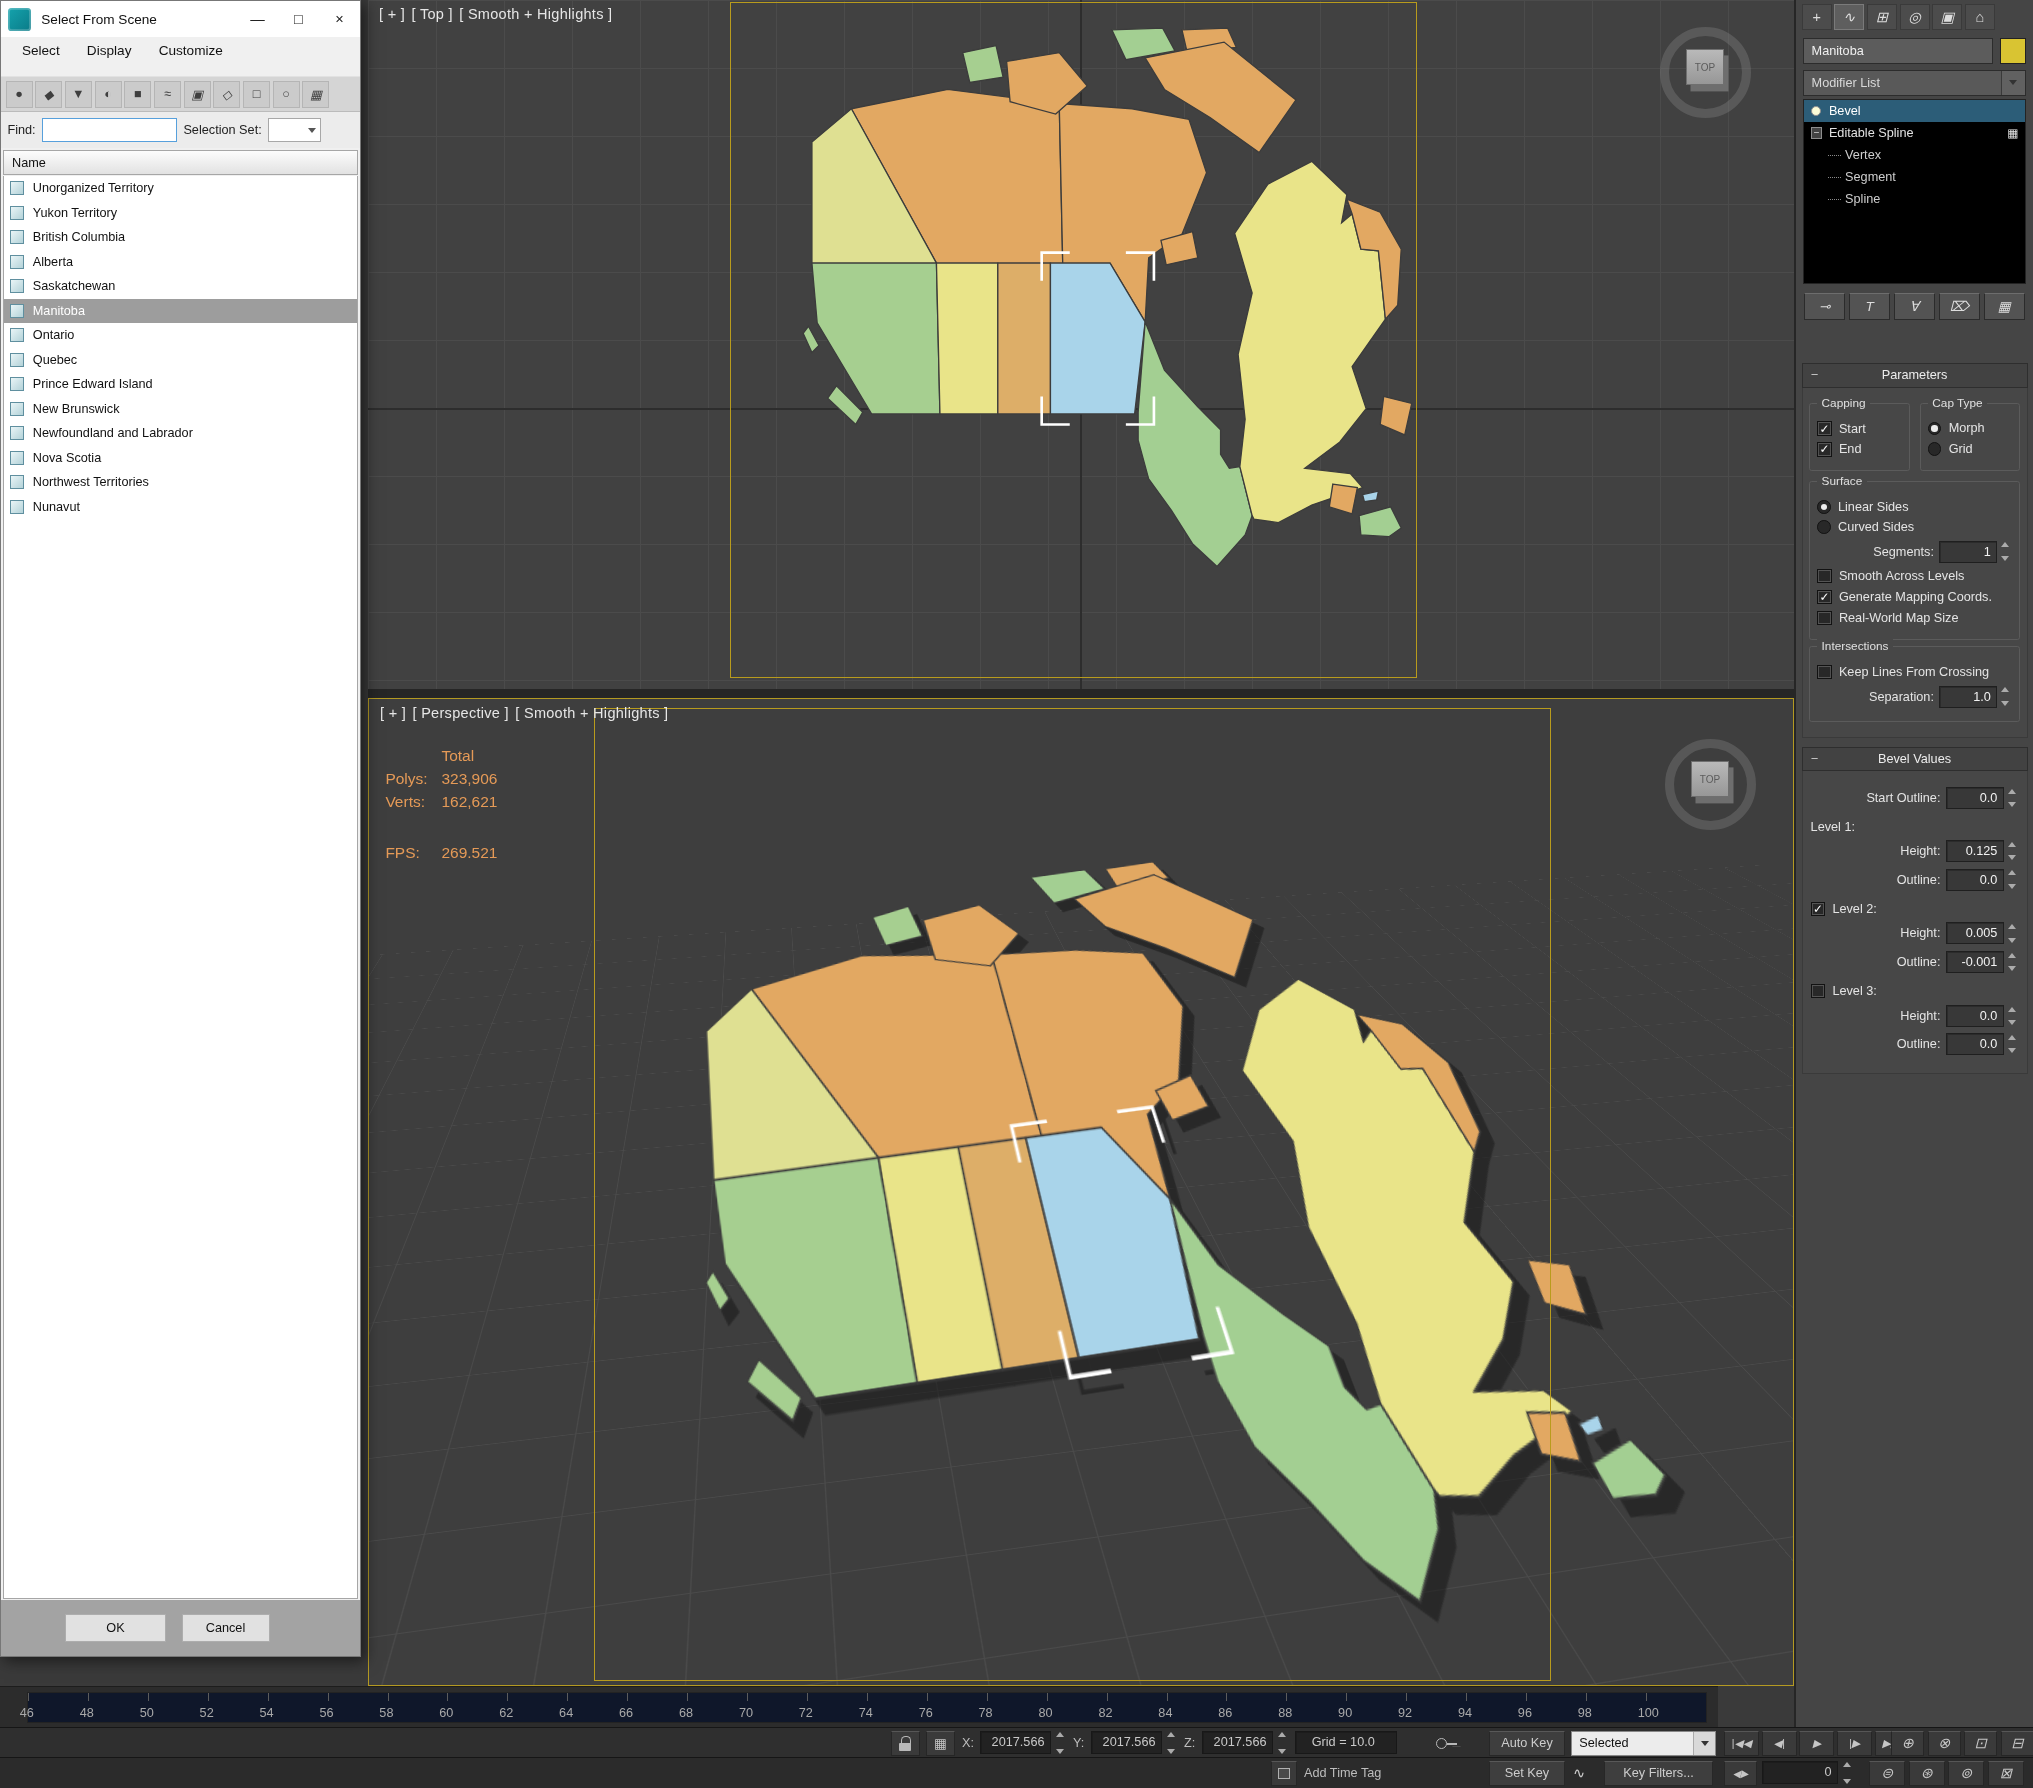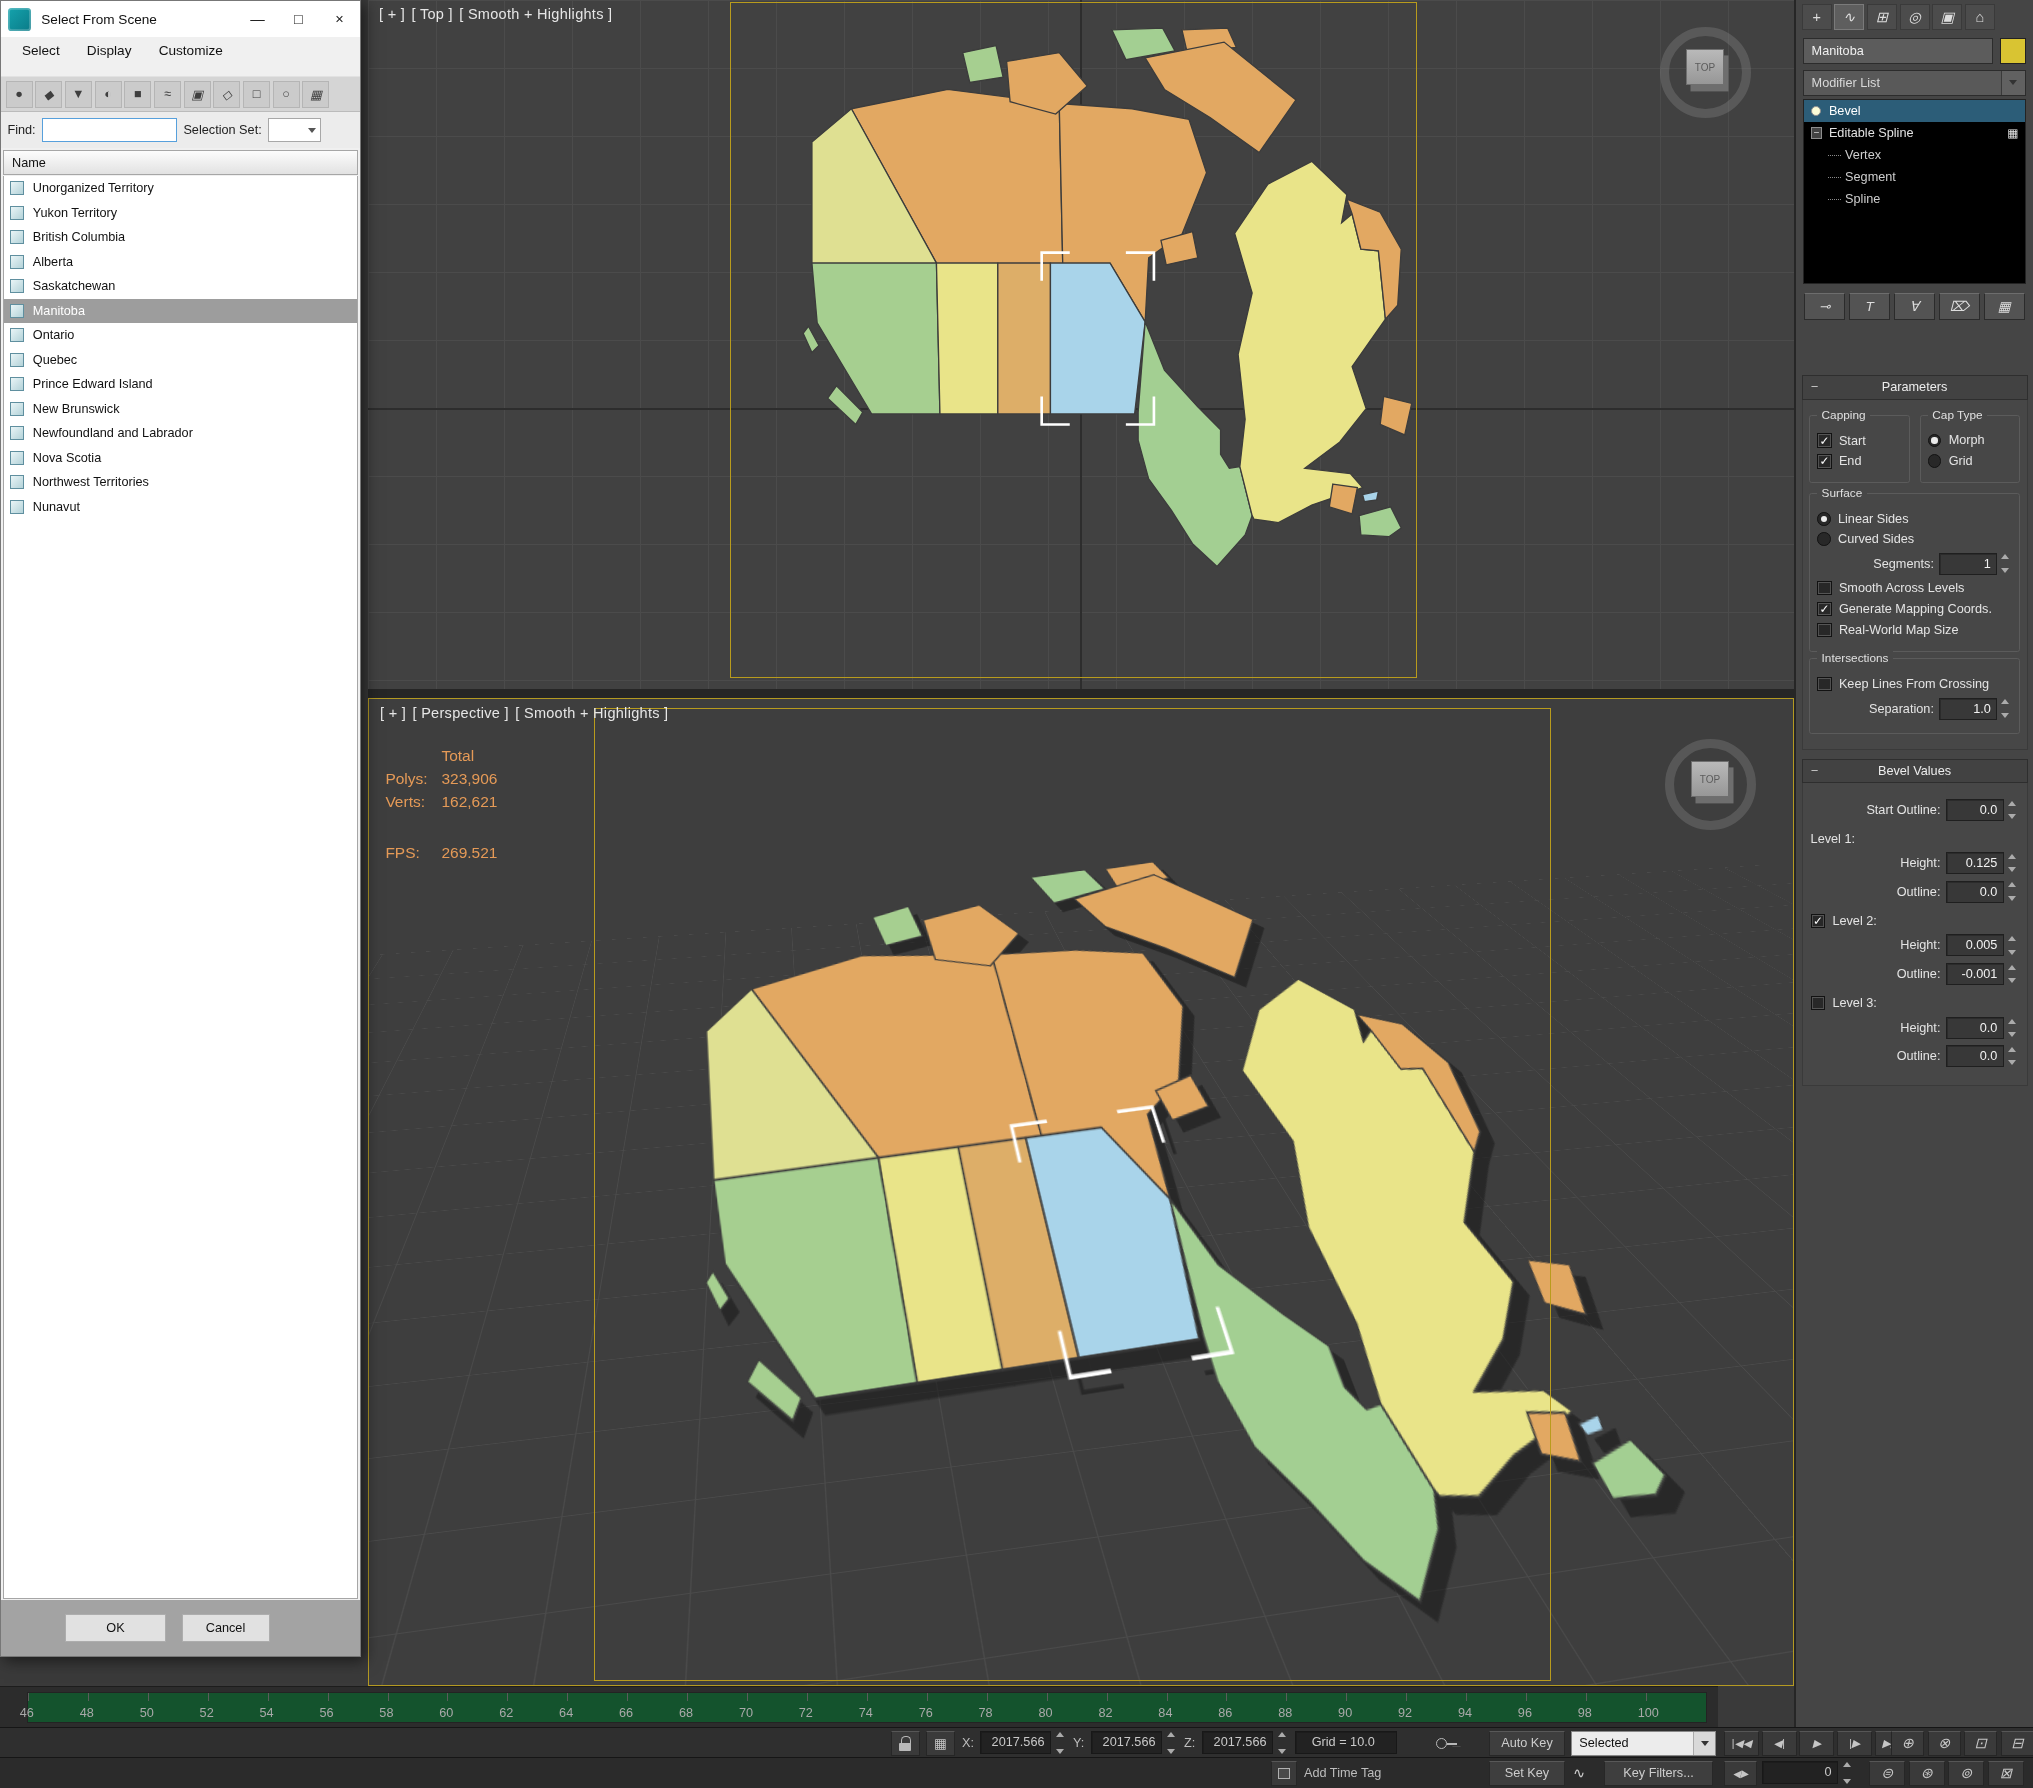--- a/index.html
+++ b/index.html
@@ -73,21 +73,21 @@
 .stack-row[data-type="sub"]{padding-left:23.6px;color:#cdcdcd}
 .stack-row[data-type="sub"]::before{content:"";width:12.7px;margin-right:4.5px;border-top:0.9px dotted #8a8a8a}
 .bulb,.expbox,.right-ic{display:none}
 .stack-row[data-type="modifier"] .bulb{display:inline-block;width:10px;height:10px;border-radius:50%;background:#fdfdd8;border:0.9px solid #909090;margin-right:8.2px}
 .stack-row[data-type="base"] .expbox{display:flex;width:11.8px;height:11.8px;border:0.9px solid #8e8e8e;background:#444;color:#ddd;font-size:10px;line-height:10px;align-items:center;justify-content:center;margin-right:6.4px}
 .stack-row[data-type="base"] .expbox::before{content:"−"}
 .stack-row[data-type="base"] .right-ic{display:block;margin-left:auto;margin-right:6.4px;color:#e8e8e8;font-size:11.8px}
 .stackbtns{display:flex;gap:3.6px;padding:5.5px 8.2px}
 .sbtn{flex:1;height:27px;background:#535353;border:0.9px solid #2b2b2b;border-top-color:#6d6d6d;display:flex;align-items:center;justify-content:center;color:#ddd;font-size:13.6px;cursor:pointer}
 .rollout{margin:9px 5.5px 0}
-.rollout.first{margin-top:50px}
+.rollout.first{margin-top:38px}
 .rhead{position:relative;height:24.5px;background:#424242;border:0.9px solid #2e2e2e;display:flex;align-items:center;justify-content:center;font-size:12.7px;color:#ededed;cursor:pointer}
 .rminus{position:absolute;left:8.2px;color:#cfcfcf}
 .rminus::before{content:"−"}
 .rbody{background:#474747;border:0.9px solid #3a3a3a;border-top:none;padding:9px 4.5px 11px}
 .grprow{display:flex;gap:6.4px}
 .grp{border:0.9px solid #5b5b5b;border-radius:2.7px;margin:6.4px 1.8px 3.6px;padding:11px 5.5px 7.3px;position:relative;flex:1}
 .grp-title{position:absolute;top:-8.2px;left:7.3px;background:#474747;padding:0 4.5px;font-size:11.8px;color:#e0e0e0}
 .cline{display:flex;align-items:center;margin:6.4px 1.8px;color:#e4e4e4}
 .cline.right{justify-content:flex-end}
 .chk{width:14.5px;height:14.5px;background:#282828;border:0.9px solid #121212;box-shadow:inset 0 0 0 0.9px #555;display:inline-flex;align-items:center;justify-content:center;color:#fff;font-size:11.8px;margin-right:7.3px;flex:0 0 auto;cursor:pointer}
@@ -97,21 +97,21 @@
 .fld{width:58px;height:22px;background:#383838;border:0.9px solid #1f1f1f;box-shadow:inset 0.9px 0.9px 0 #2b2b2b;color:#f2f2f2;display:flex;align-items:center;justify-content:flex-end;padding-right:5.5px;cursor:text}
 .spin{width:11.8px;height:22px;position:relative;margin-left:2.7px;cursor:pointer}
 .spin::before{content:"";position:absolute;top:1.8px;left:0.9px;border-left:4.5px solid transparent;border-right:4.5px solid transparent;border-bottom:5.5px solid #ababab}
 .spin::after{content:"";position:absolute;bottom:1.8px;left:0.9px;border-left:4.5px solid transparent;border-right:4.5px solid transparent;border-top:5.5px solid #ababab}
 .mlab{margin-right:5.5px}
 .bvrow{display:flex;align-items:center;justify-content:flex-end;margin:6.4px 3.6px;color:#e4e4e4}
 .bvsec{display:flex;align-items:flex-start;margin:11px 3.6px 1.8px;color:#e4e4e4}
 
 
 .timeline{position:absolute;left:0;top:1686px;width:1718px;height:41px;background:#2c2c2c;border-top:0.9px solid #1d1d1d}
-.tl-track{position:absolute;left:27px;right:11px;top:4.5px;bottom:4.5px;background:#14532d;border:0.9px solid #232323;display:flex;cursor:pointer}
+.tl-track{position:absolute;left:27px;right:11px;top:4.5px;bottom:4.5px;background:#0f172a;border:0.9px solid #232323;display:flex;cursor:pointer}
 .tl-cell{flex:1;position:relative;color:#a9a9a9;font-size:12.7px}
 .tl-cell::before{content:"";position:absolute;left:0;top:0;height:8.2px;border-left:0.9px solid #5c5c5c}
 .tl-cell span{position:absolute;left:-8.2px;bottom:1.8px}
 
 
 .sbar{position:absolute;left:0;width:2034px;height:31px;background:#2f2f2f;border-top:0.9px solid #161616;font-size:12.7px;color:#bdbdbd}
 .sbar1{top:1727px}
 .sbar2{top:1757px;background:#2b2b2b}
 .s-abs{position:absolute;top:2.7px;height:25.5px;display:flex;align-items:center}
 .sfld{background:#222;border:0.9px solid #181818;box-shadow:inset 0.9px 0.9px 0 #1c1c1c;color:#c9c9c9;display:flex;align-items:center;justify-content:flex-end;padding-right:5.5px;height:23.6px;cursor:text}

